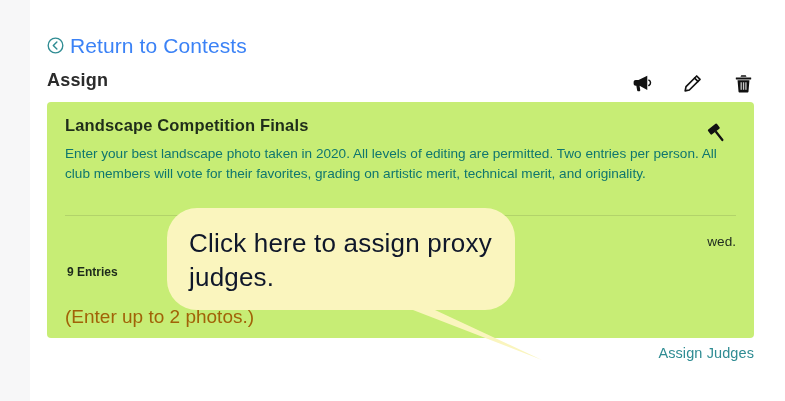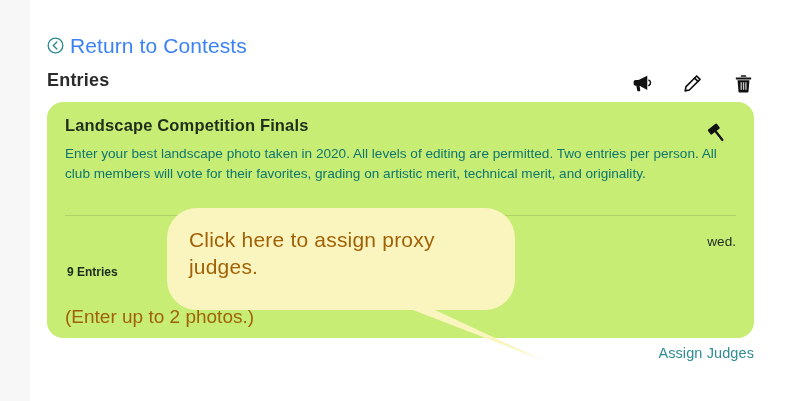--- a/index.html
+++ b/index.html
@@ -92,21 +92,21 @@
   }
 
   
   .contest-card {
     position: absolute;
     left: 17px;
     top: 102px;
     width: 707px;
     height: 236px;
     background: #c7ed75;
-    border-radius: 16px;
+    border-radius: 4px;
     box-sizing: border-box;
     padding: 14px 18px 14px 18px;
     overflow: hidden;
   }
   .contest-title {
     font-size: 16.5px;
     font-weight: 600;
     color: #1f2d1a;
     letter-spacing: .15px;
     margin: 0 0 9px 0;
@@ -188,23 +188,23 @@
     position: absolute;
     left: 0;
     top: 0;
     overflow: visible;
   }
   .callout-text {
     position: absolute;
     left: 22px;
     top: 18px;
     width: 320px;
-    font-size: 21px;
-    line-height: 27px;
-    color: #a16207;
+    font-size: 26px;
+    line-height: 34px;
+    color: #0f172a;
     letter-spacing: .2px;
     white-space: pre-line;
   }
 </style>
 </head>
 <body>
 
 <div id="app">
 
   <div class="content-panel">
@@ -213,21 +213,21 @@
       <span class="icon-circle">
         <svg viewBox="0 0 20 20" width="17" height="17">
           <circle cx="10" cy="10" r="8.6" fill="none" stroke="#2f8c93" stroke-width="1.6"></circle>
           <path d="M11.6 5.9 L7.4 10 L11.6 14.1" fill="none" stroke="#2f8c93" stroke-width="1.7" stroke-linecap="round" stroke-linejoin="round"></path>
         </svg>
       </span>
       <span class="label">Return to Contests</span>
     </a>
 
     <div class="heading-row">
-      <div class="page-title">Entries</div>
+      <div class="page-title">Assign</div>
 
       <div class="action-icons">
 
         <span class="act">
           <svg viewBox="0 0 24 24" width="21" height="21" fill="currentColor">
             <path d="M18.6 3.2 L8.6 8.0 L5.4 8.0 C4.0 8.0 3.0 9.0 3.0 10.3 L3.0 12.2
                      C3.0 13.5 4.0 14.5 5.4 14.5 L6.1 14.5 L7.0 19.6 C7.1 20.3 7.7 20.8 8.4 20.8
                      L9.3 20.8 C10.1 20.8 10.7 20.1 10.6 19.3 L9.8 14.5 L18.6 19.3 Z"></path>
             <path d="M20.4 8.2 C21.6 8.8 22.3 9.9 22.3 11.2 C22.3 12.5 21.6 13.6 20.4 14.3" fill="none" stroke="currentColor" stroke-width="1.7" stroke-linecap="round"></path>
           </svg>

